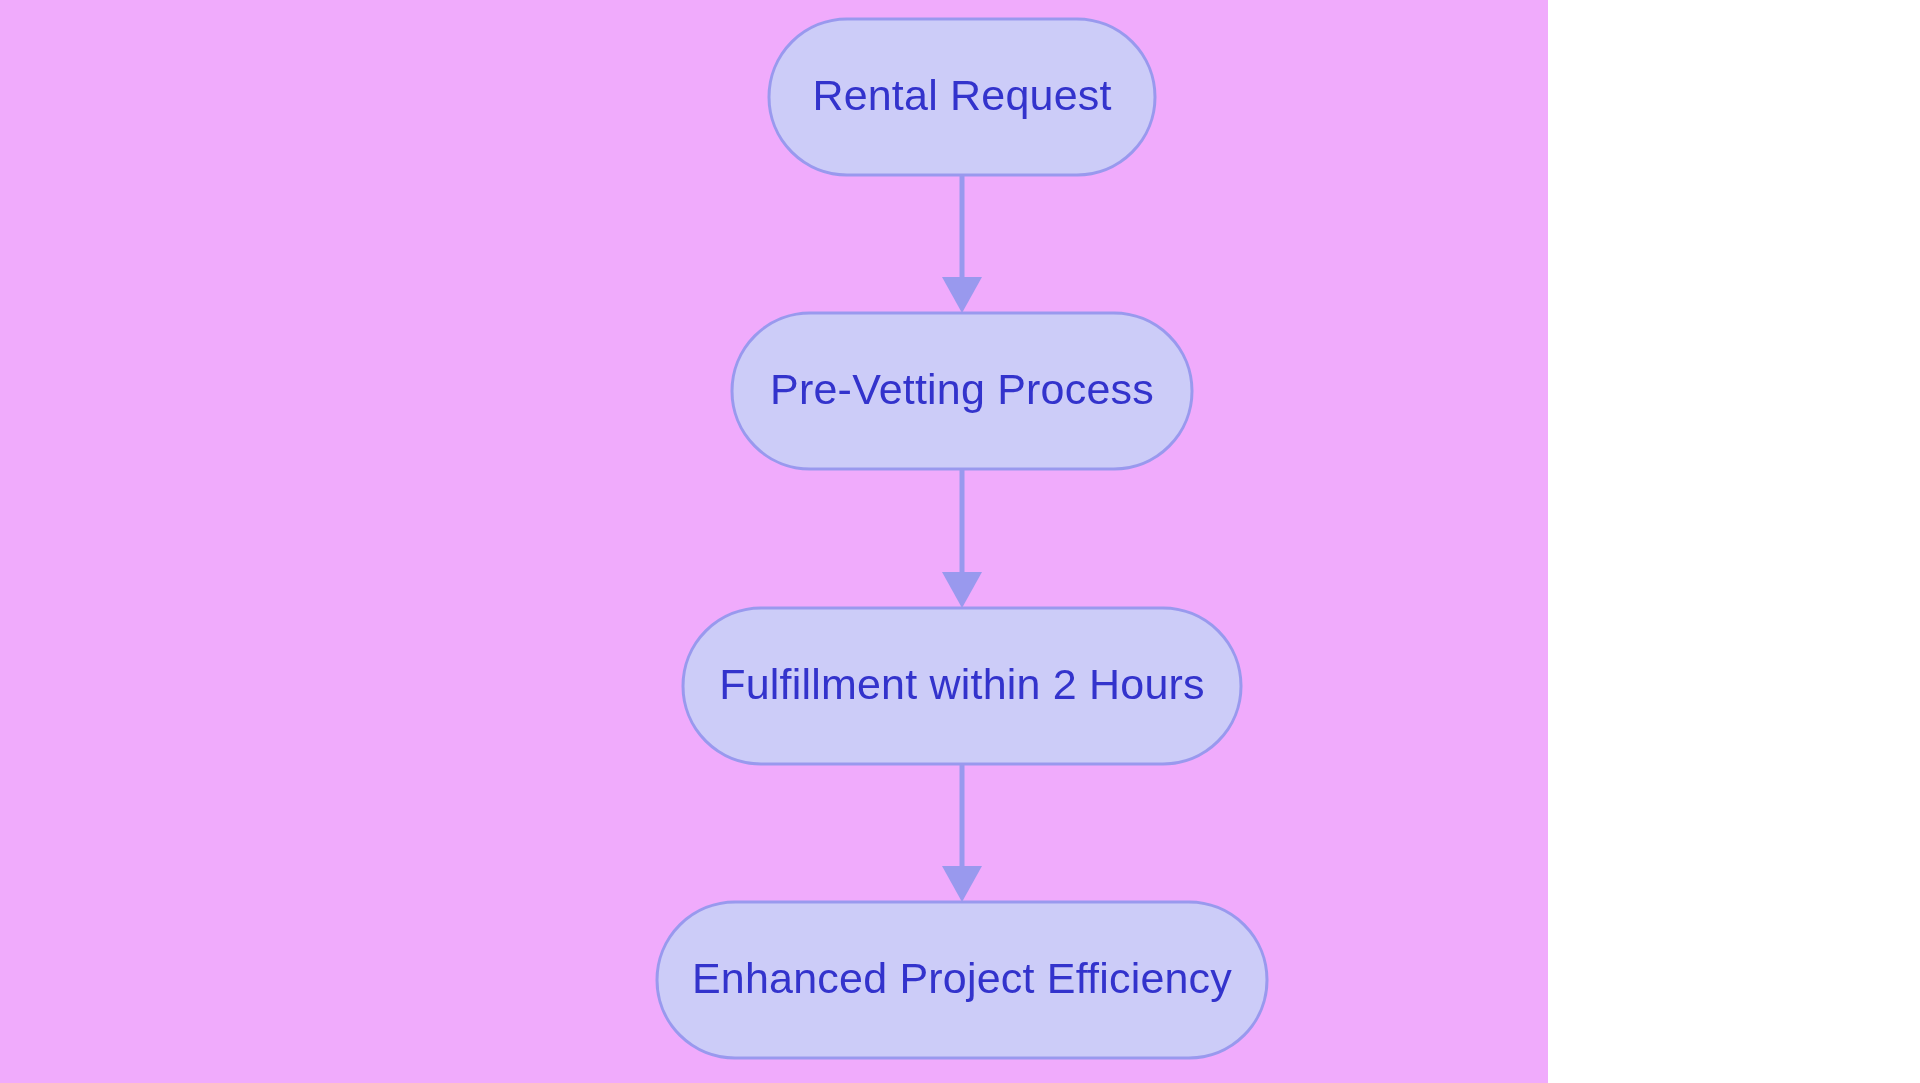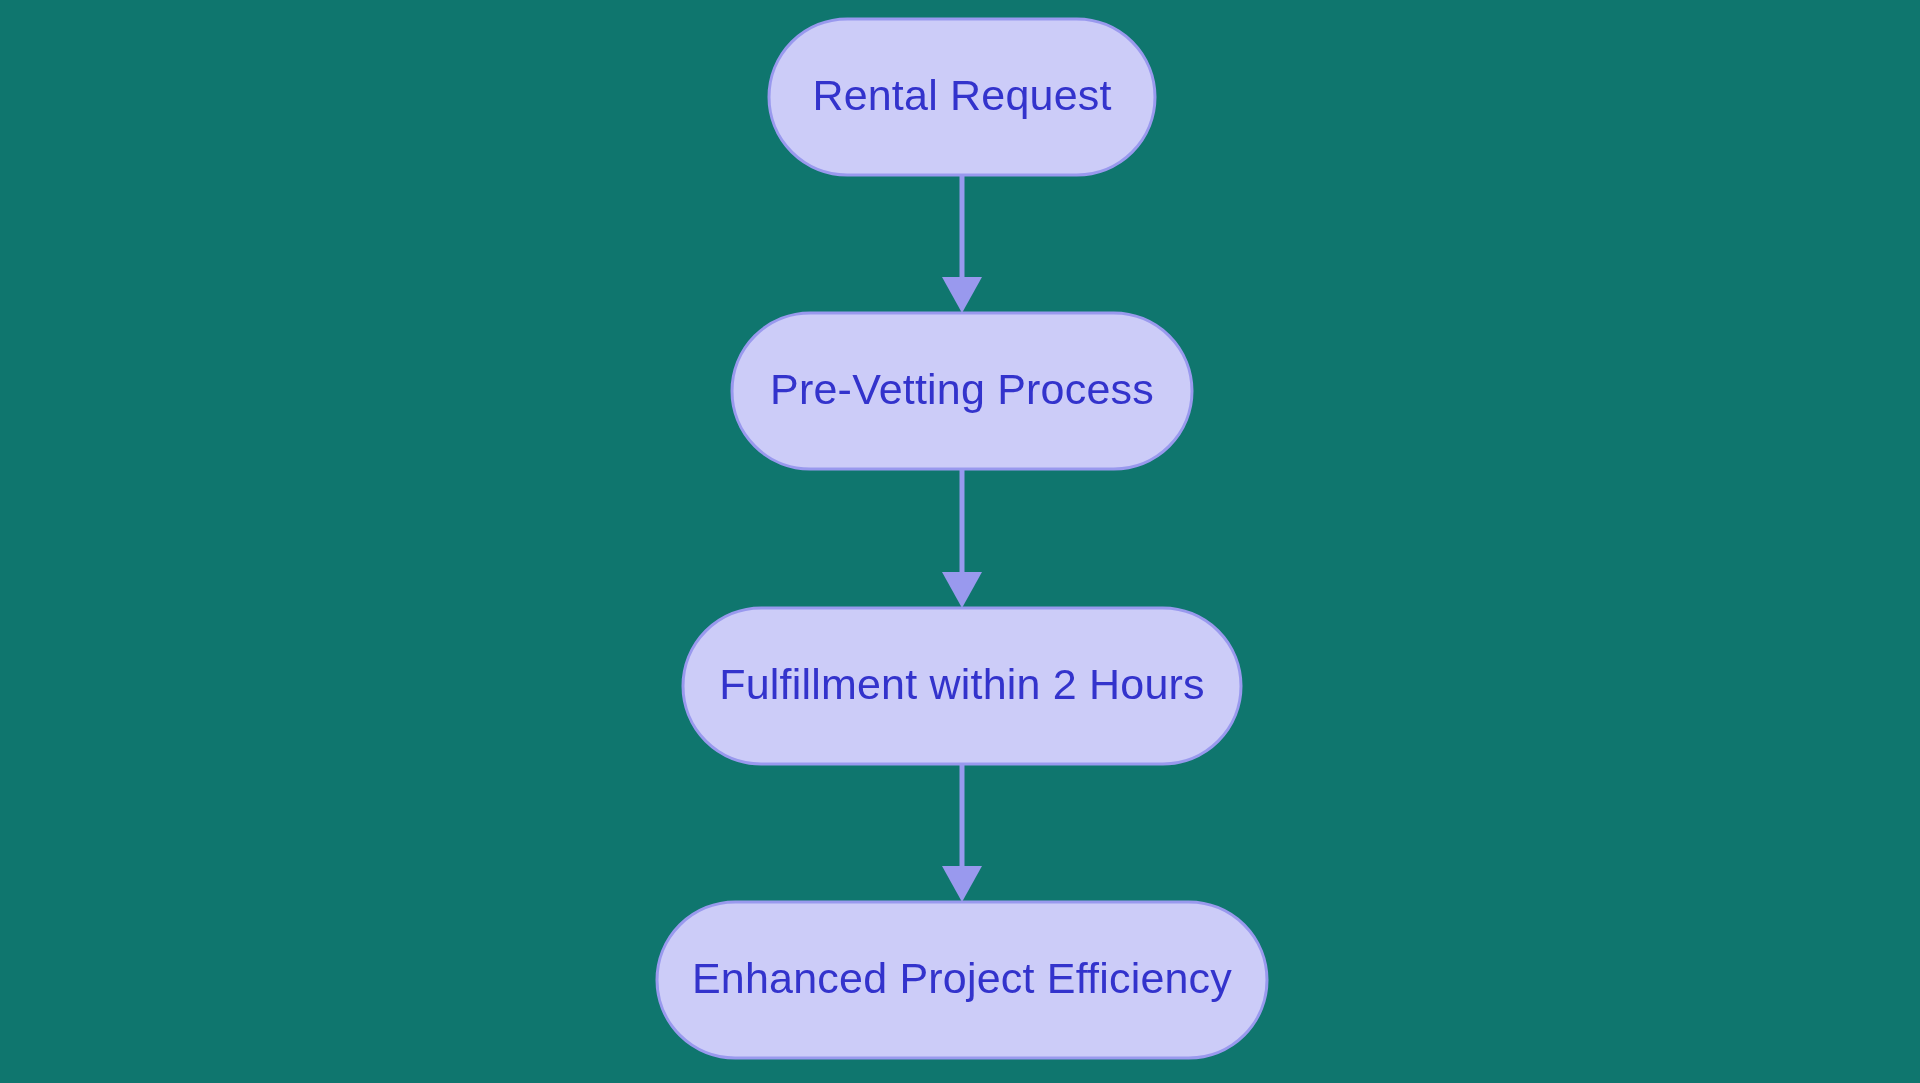--- a/index.html
+++ b/index.html
@@ -9,23 +9,23 @@
     background: #ffffff;
   }
   body {
     width: 1920px;
     height: 1083px;
     overflow: hidden;
     font-family: "Liberation Sans", "DejaVu Sans", sans-serif;
   }
   #flow-root {
     position: relative;
-    width: 1920px;
+    width: 1548px;
     height: 1083px;
-    background: #0f766e;
+    background: #f0abfc;
   }
   #flow-svg {
     position: absolute;
     left: 0;
     top: 0;
     width: 1920px;
     height: 1083px;
     display: block;
   }
   .node-shape {

